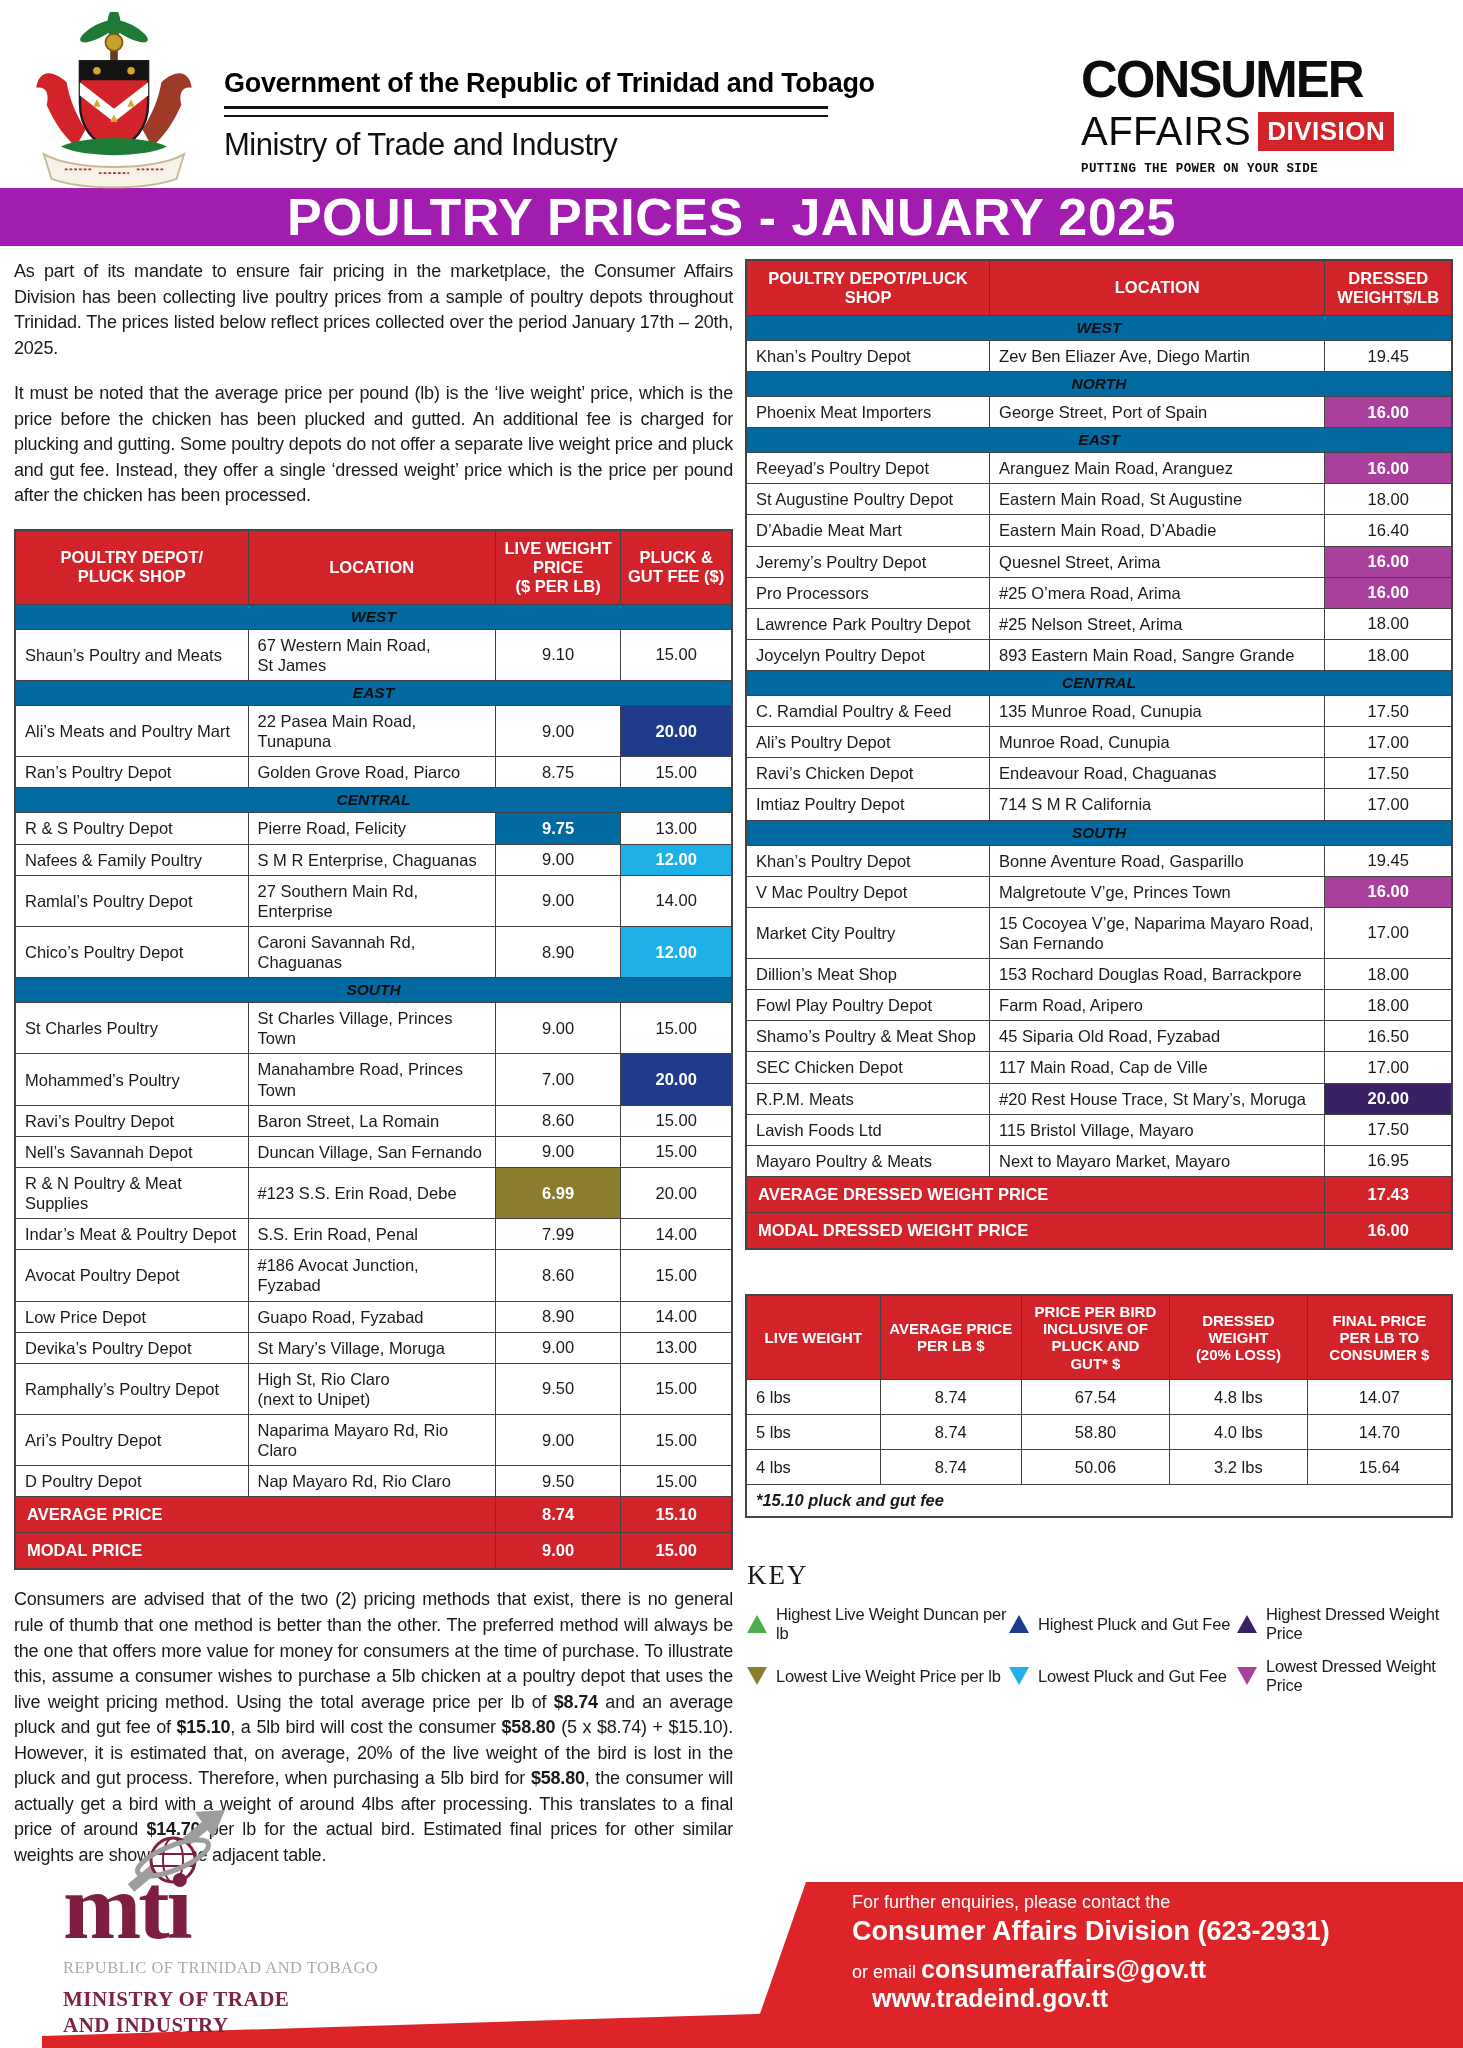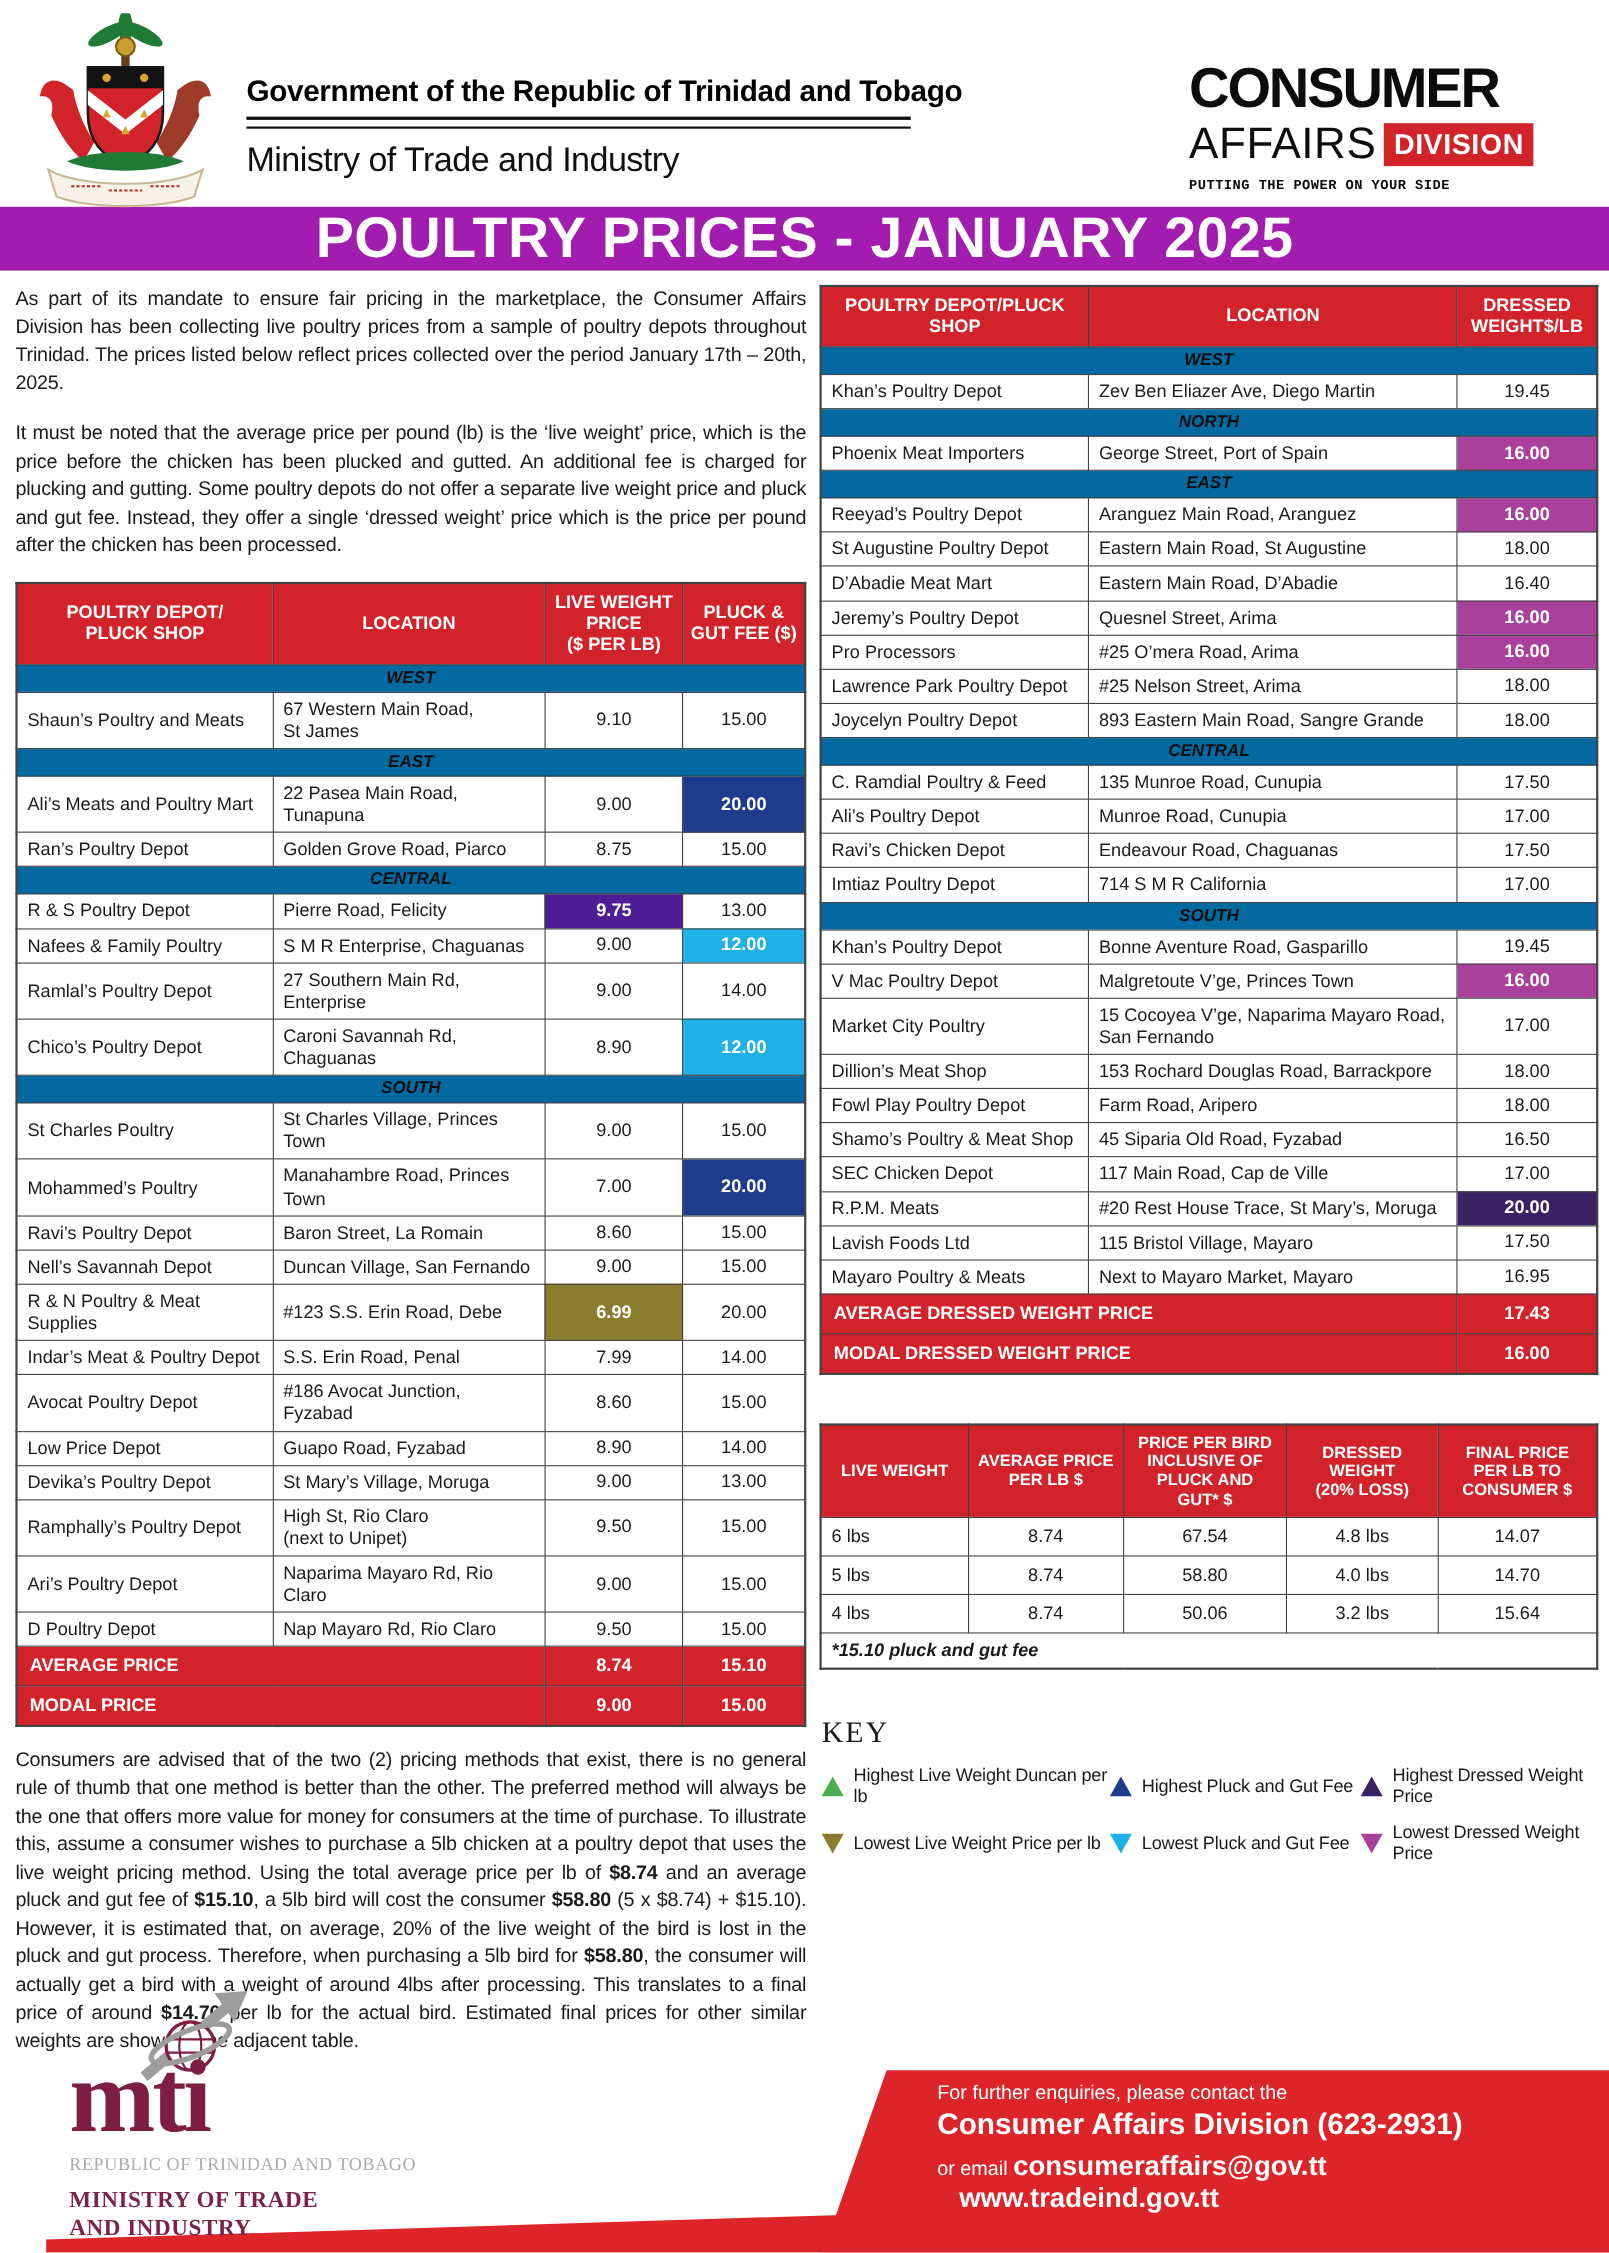--- a/index.html
+++ b/index.html
@@ -174,21 +174,21 @@
               <td class="txt pre">Golden Grove Road, Piarco</td>
               <td class="num">8.75</td>
               <td class="num">15.00</td>
             </tr>
             <tr>
               <td class="section" colspan="4">CENTRAL</td>
             </tr>
             <tr>
               <td class="txt">R &amp; S Poultry Depot</td>
               <td class="txt pre">Pierre Road, Felicity</td>
-              <td class="num hl" style="background: #4c1d95;">9.75</td>
+              <td class="num hl" style="background: #0369a1;">9.75</td>
               <td class="num">13.00</td>
             </tr>
             <tr>
               <td class="txt">Nafees &amp; Family Poultry</td>
               <td class="txt pre">S M R Enterprise, Chaguanas</td>
               <td class="num">9.00</td>
               <td class="num hl" style="background: rgb(31, 176, 232);">12.00</td>
             </tr>
             <tr>
               <td class="txt">Ramlal’s Poultry Depot</td>

